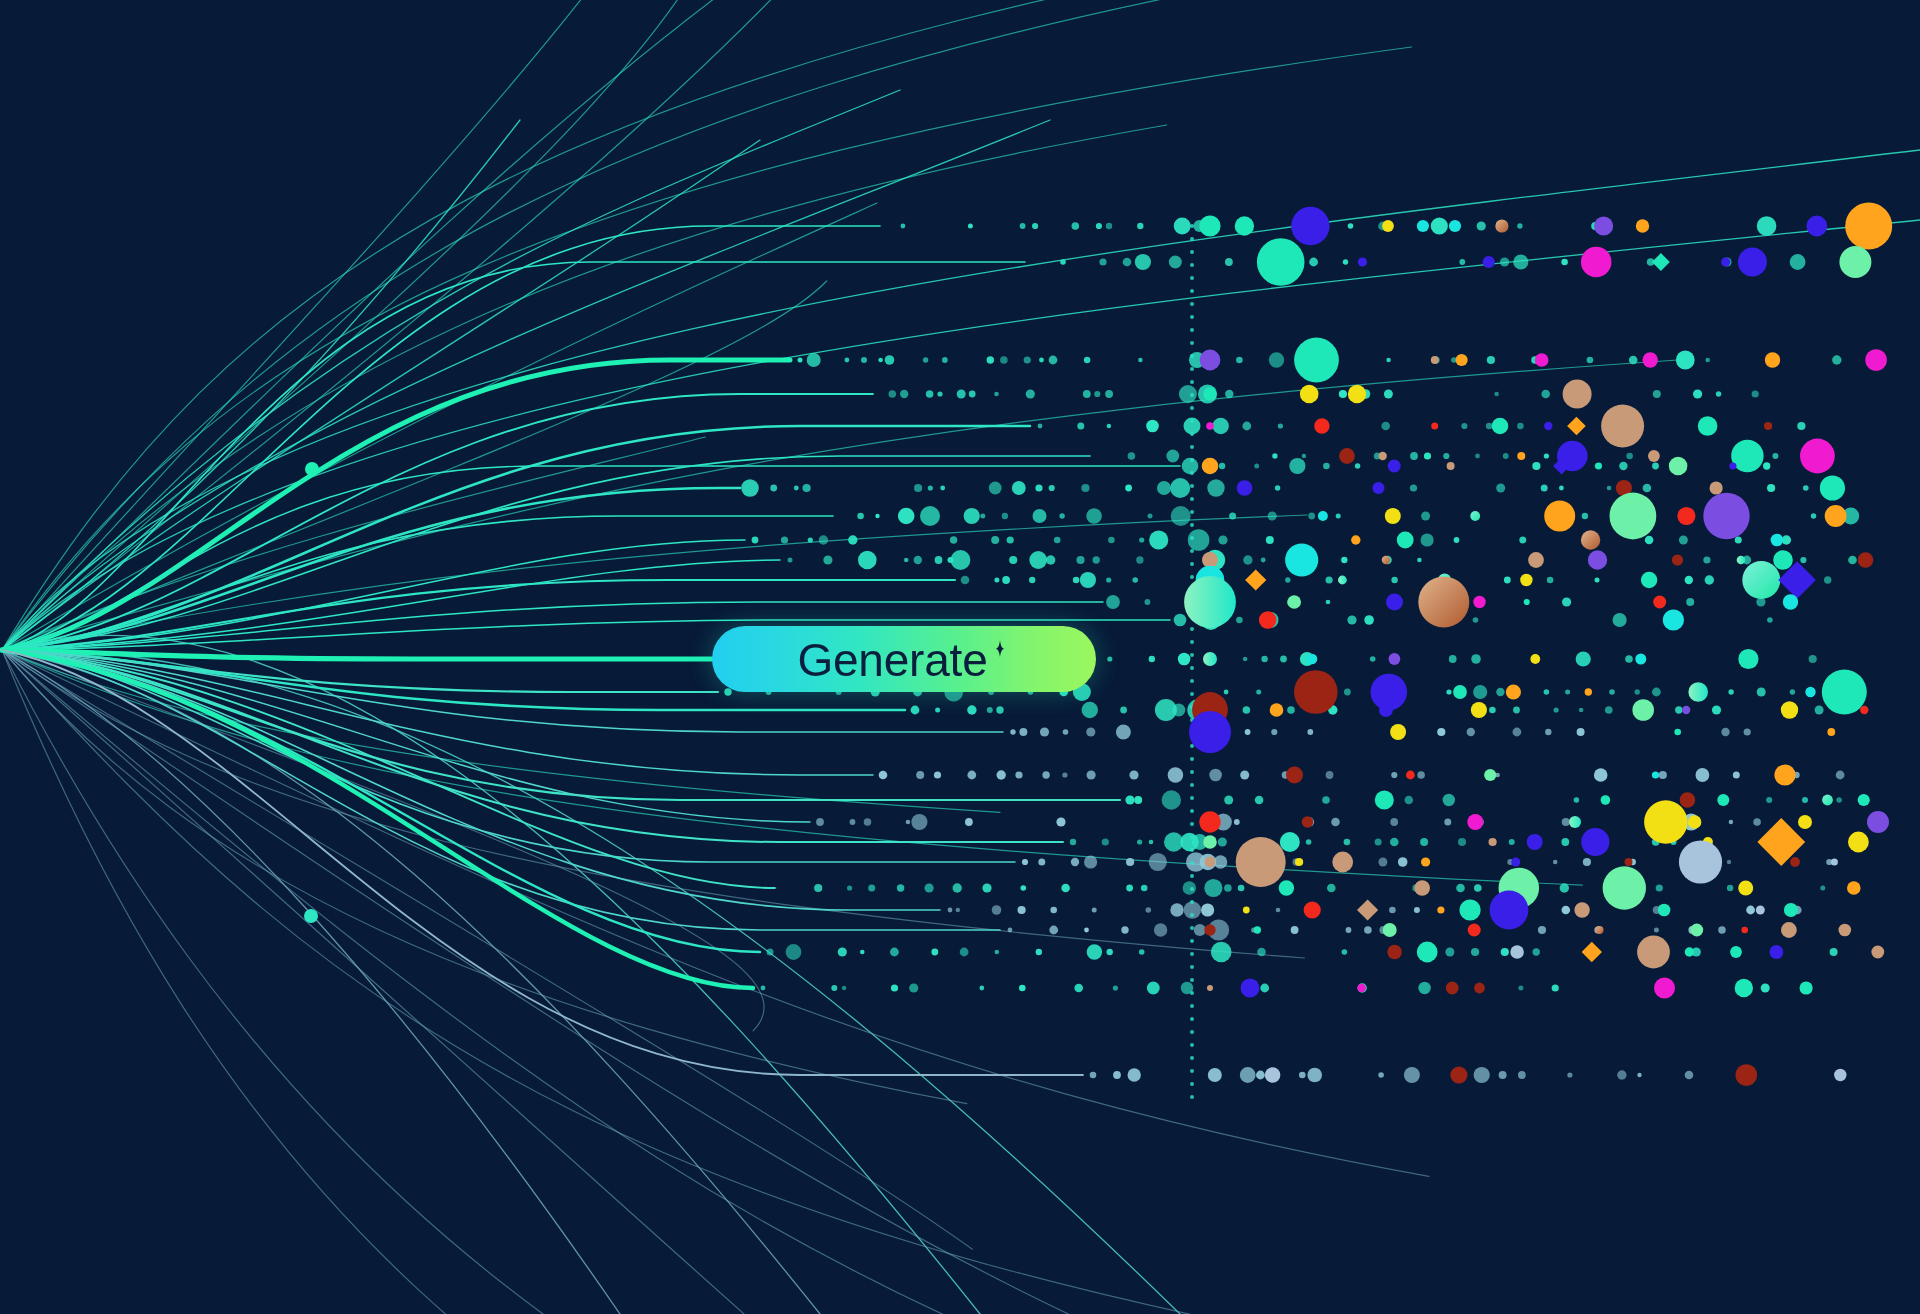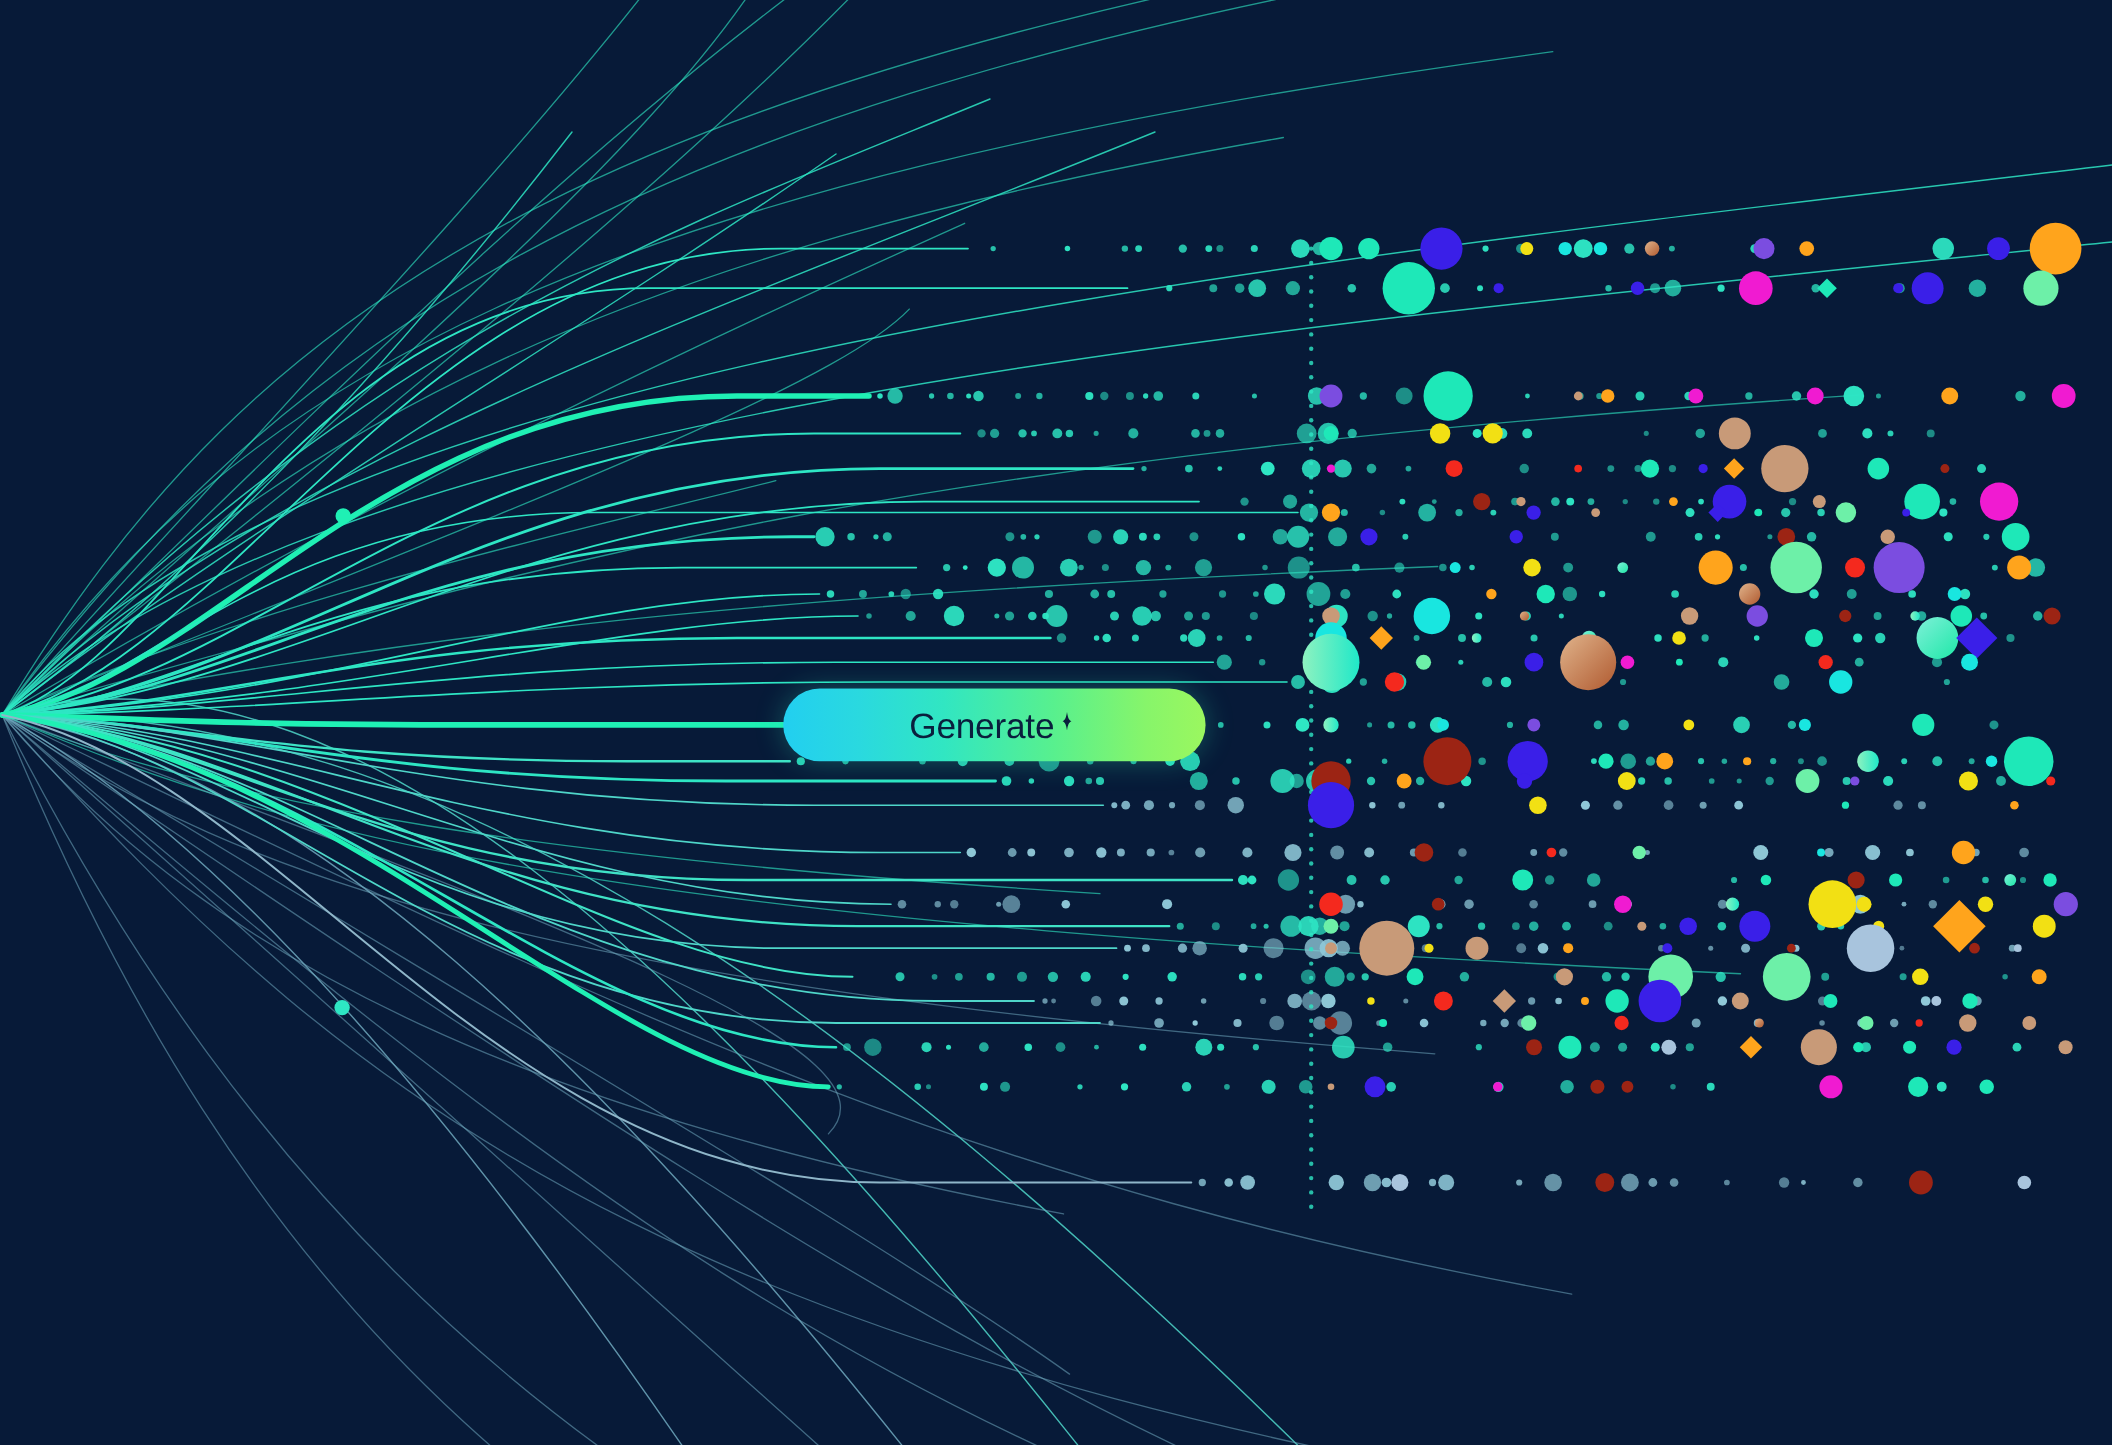--- a/index.html
+++ b/index.html
@@ -50,21 +50,21 @@
     font-family: "Liberation Sans", sans-serif;
   }
   #generate-label-wrap {
     display: flex;
     align-items: flex-start;
     gap: 1px;
     line-height: 1;
     transform: translateY(1px);
   }
   #generate-label {
-    font-size: 32px;
+    font-size: 46px;
     font-weight: 400;
     letter-spacing: -0.2px;
     color: #0a1f3d;
     line-height: 1;
   }
   #generate-sparkle {
     width: 22px;
     height: 22px;
     margin-top: 2px;
     flex: none;

